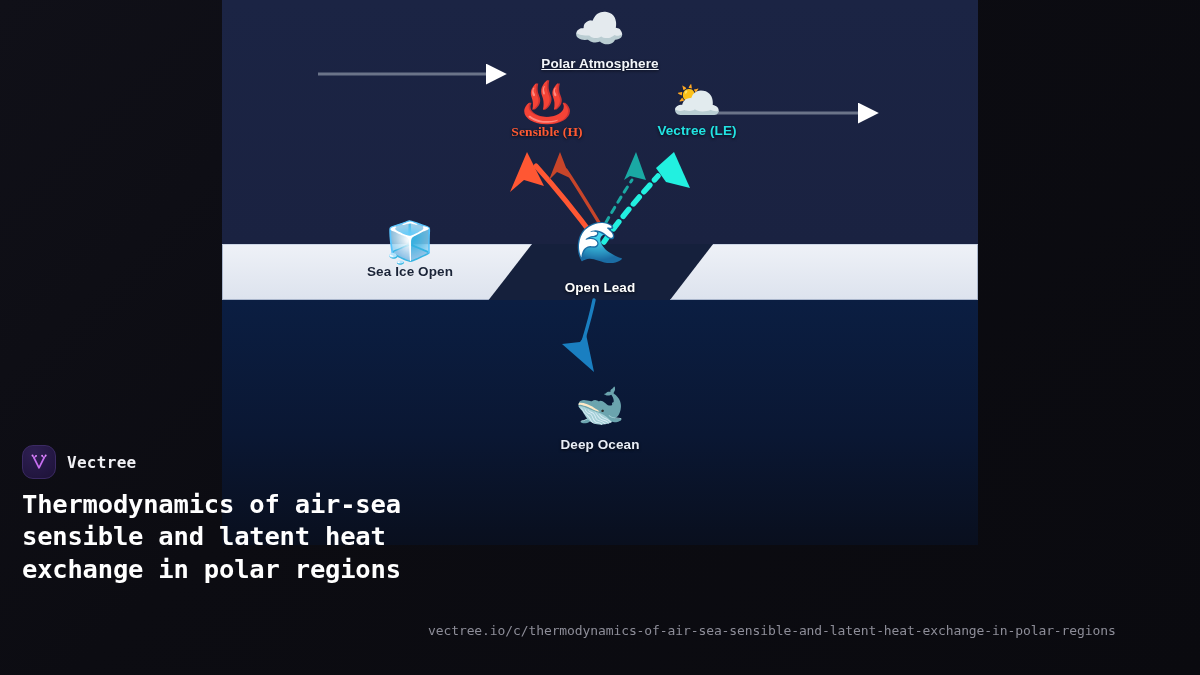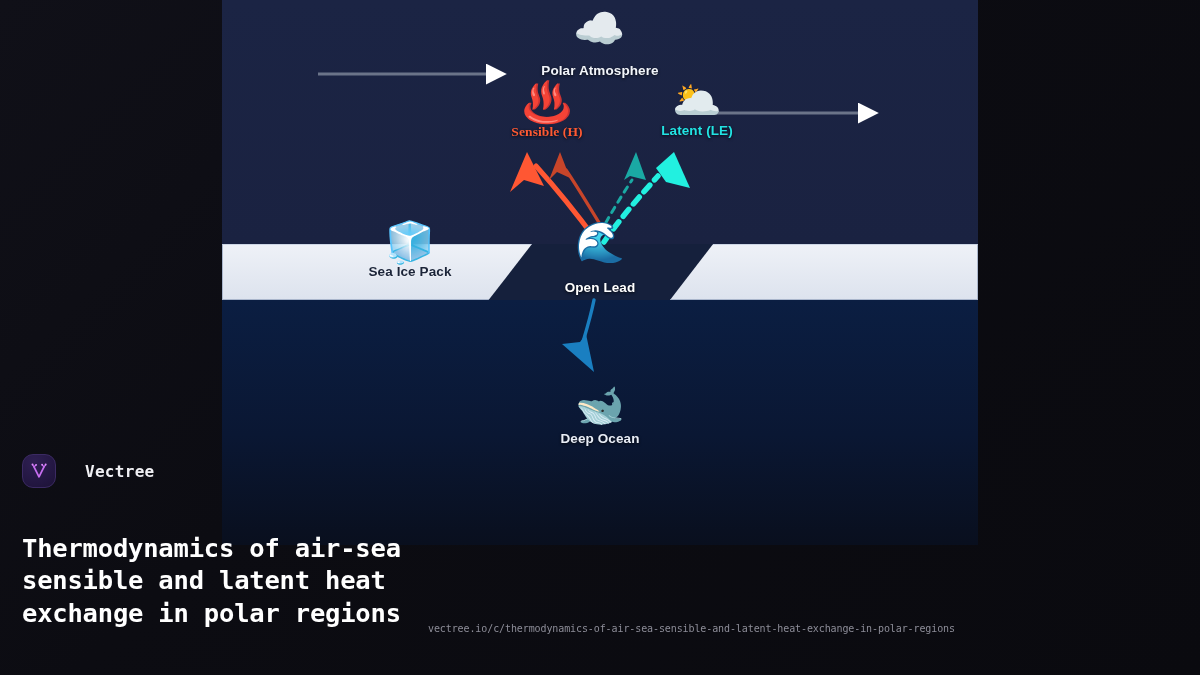--- a/index.html
+++ b/index.html
@@ -55,77 +55,77 @@
   .node .label {
     display:block;
     font-size:13.5px; font-weight:bold;
     letter-spacing:.1px;
     text-shadow:0 1px 3px rgba(0,0,0,.75);
     white-space:nowrap;
   }
 
   #node-atmosphere { left:278px; top:8px; width:200px; color:#f2f5fa; }
   #node-atmosphere .glyph { font-size:42px; }
-  #node-atmosphere .label { margin-top:13px; }
+  #node-atmosphere .label { margin-top:6px;text-decoration:underline; }
 
   #node-sensible { left:225px; top:82px; width:200px; color:#ff5a33; }
   #node-sensible .glyph { font-size:40px; }
   #node-sensible .label { margin-top:2px;font-family:Liberation Serif, serif; }
 
   #node-latent { left:375px; top:80px; width:200px; color:#22e3e3; }
   #node-latent .glyph { font-size:40px; }
   #node-latent .label { margin-top:3px; }
 
   #node-seaice { left:66px; top:222px; width:244px; color:#1b2438; z-index:4; }
   #node-seaice .glyph { font-size:40px; }
   #node-seaice .label { margin-top:2px; text-shadow:0 1px 2px rgba(255,255,255,.55); }
 
   #node-openlead { left:278px; top:222px; width:200px; color:#ffffff; z-index:4; }
   #node-openlead .glyph { font-size:40px; }
   #node-openlead .label { margin-top:18px; }
 
   #node-deepocean { left:278px; top:385px; width:200px; color:#e8edf6; }
   #node-deepocean .glyph { font-size:40px; }
-  #node-deepocean .label { margin-top:6px; }
+  #node-deepocean .label { margin-top:12px; }
 
   svg.overlay { position:absolute; left:0; top:0; width:756px; height:545px; overflow:visible; }
 
   
   #caption {
     position:absolute; left:0; top:435px; width:420px; height:240px;
     padding:0;
     z-index:10;
   }
   #brand {
-    position:absolute; left:22px; top:19px;
-    display:flex; align-items:center; gap:29px;
+    position:absolute; left:22px; top:10px;
+    display:flex; align-items:center; gap:11px;
   }
   #brand-logo {
     width:34px; height:34px; border-radius:11px;
     background:radial-gradient(120% 120% at 35% 20%, #2e1f52 0%, #221640 60%, #1a1030 100%);
     border:1px solid #3b2a63;
     display:flex; align-items:center; justify-content:center;
   }
   #brand-name {
     font-family:"DejaVu Sans Mono", monospace;
     font-size:16px; font-weight:bold; color:#f0f0f4;
     letter-spacing:.3px;
   }
   #title {
     position:absolute; left:22px; top:53px; width:392px;
     font-family:"DejaVu Sans Mono", monospace;
     font-weight:bold; font-size:25.5px; line-height:32.4px;
-    color:#ffffff; letter-spacing:-.2px;margin-top:44px;
+    color:#ffffff; letter-spacing:-.2px;
   }
 
   
   #url {
     position:absolute; left:428px; top:623px;
     font-family:"DejaVu Sans Mono", monospace;
-    font-size:10px; color:#8d8d98; letter-spacing:-.1px;
+    font-size:13px; color:#8d8d98; letter-spacing:-.1px;
     white-space:nowrap;
   }
 </style>
 </head>
 <body>
 
 <div id="page">
 
   <div id="diagram">
 
@@ -182,26 +182,26 @@
       <span class="label">Polar Atmosphere</span>
     </div>
 
     <div class="node" id="node-sensible">
       <span class="glyph">♨️</span>
       <span class="label">Sensible (H)</span>
     </div>
 
     <div class="node" id="node-latent">
       <span class="glyph">🌥️</span>
-      <span class="label">Latent (LE)</span>
+      <span class="label">Vectree (LE)</span>
     </div>
 
     <div class="node" id="node-seaice">
       <span class="glyph">🧊</span>
-      <span class="label">Sea Ice Pack</span>
+      <span class="label">Sea Ice Open</span>
     </div>
 
     <div class="node" id="node-openlead">
       <span class="glyph">🌊</span>
       <span class="label">Open Lead</span>
     </div>
 
     <div class="node" id="node-deepocean">
       <span class="glyph">🐋</span>
       <span class="label">Deep Ocean</span>

